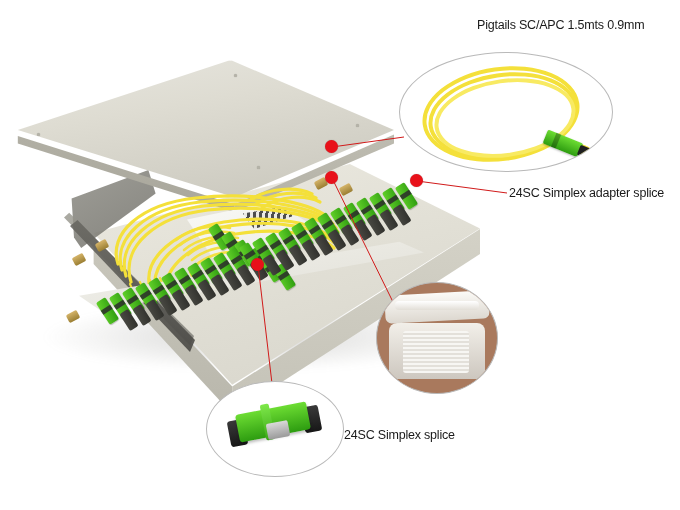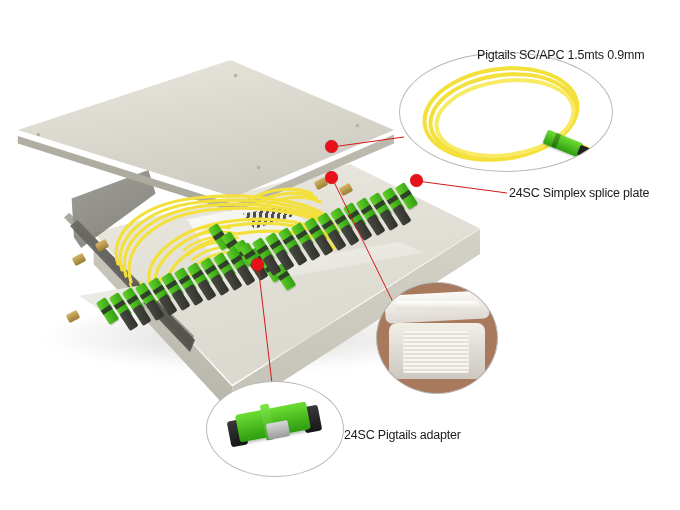--- a/index.html
+++ b/index.html
@@ -155,21 +155,21 @@
   #inset-adapter{left:206px;top:381px;width:136px;height:94px;border-radius:50%;}
   .ad-body{position:absolute;left:30px;top:26px;width:72px;height:28px;border-radius:3px;
     background:linear-gradient(180deg,#6ddd33,#2d9c10);transform:rotate(-11deg);
     box-shadow:0 2px 3px rgba(0,0,0,.25);}
   .ad-cap{position:absolute;width:17px;height:26px;border-radius:3px;
     background:linear-gradient(180deg,#3a3a3a,#171717);}
   .ad-flange{position:absolute;left:56px;top:22px;width:9px;height:36px;border-radius:2px;
     background:linear-gradient(180deg,#7ee84a,#3aa816);transform:rotate(-11deg);}
 
   
-  #label-pigtail{left:477px;top:48px;}
+  #label-pigtail{left:477px;top:18px;}
   #label-plate{left:509px;top:186px;}
   #label-tray{left:531px;top:332px;}
   #label-adapter{left:344px;top:428px;}
 </style>
 </head>
 <body>
 
 <div class="stage">
 
   <div class="photo">
@@ -404,18 +404,18 @@
       <div class="ad-cap" style="left:22px;top:38px;transform:rotate(-11deg)"></div>
       <div class="ad-cap" style="left:96px;top:24px;transform:rotate(-11deg)"></div>
       <div class="ad-body"></div>
       <div class="ad-flange"></div>
       <div style="position:absolute;left:60px;top:40px;width:22px;height:16px;background:linear-gradient(180deg,#d9d9d9,#9a9a9a);transform:rotate(-11deg);border-radius:2px"></div>
     </div>
   </div>
 
   <div class="lbl" id="label-pigtail">Pigtails SC/APC 1.5mts 0.9mm</div>
 
-  <div class="lbl" id="label-plate">24SC Simplex splice plate</div>
-
-
-  <div class="lbl" id="label-adapter">24SC Pigtails adapter</div>
+  <div class="lbl" id="label-plate">24SC Simplex adapter splice</div>
+
+
+  <div class="lbl" id="label-adapter">24SC Simplex splice</div>
 
 </div>
 
 </body></html>

